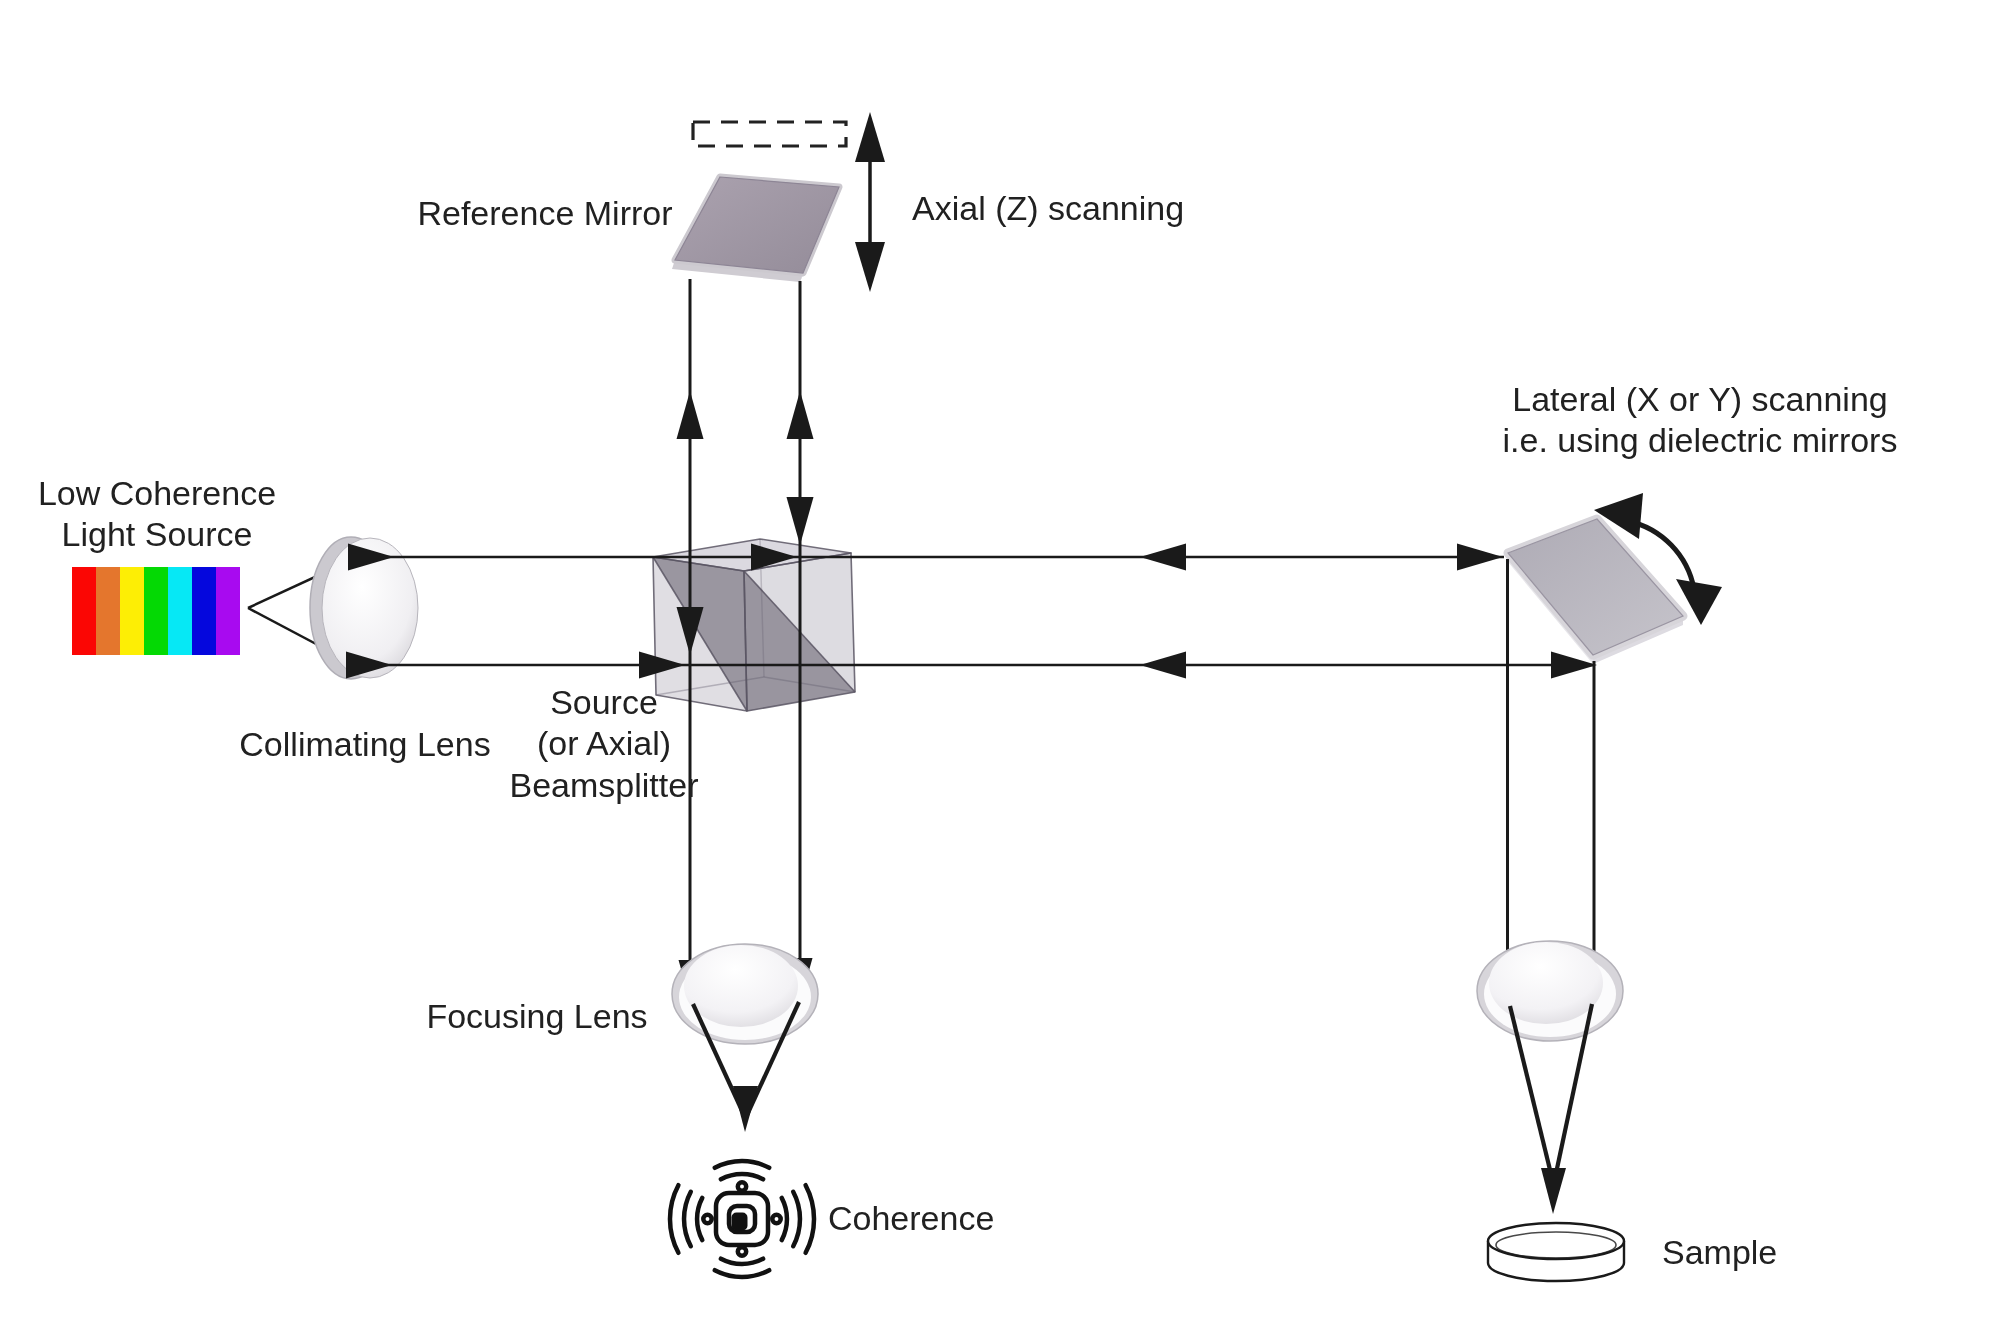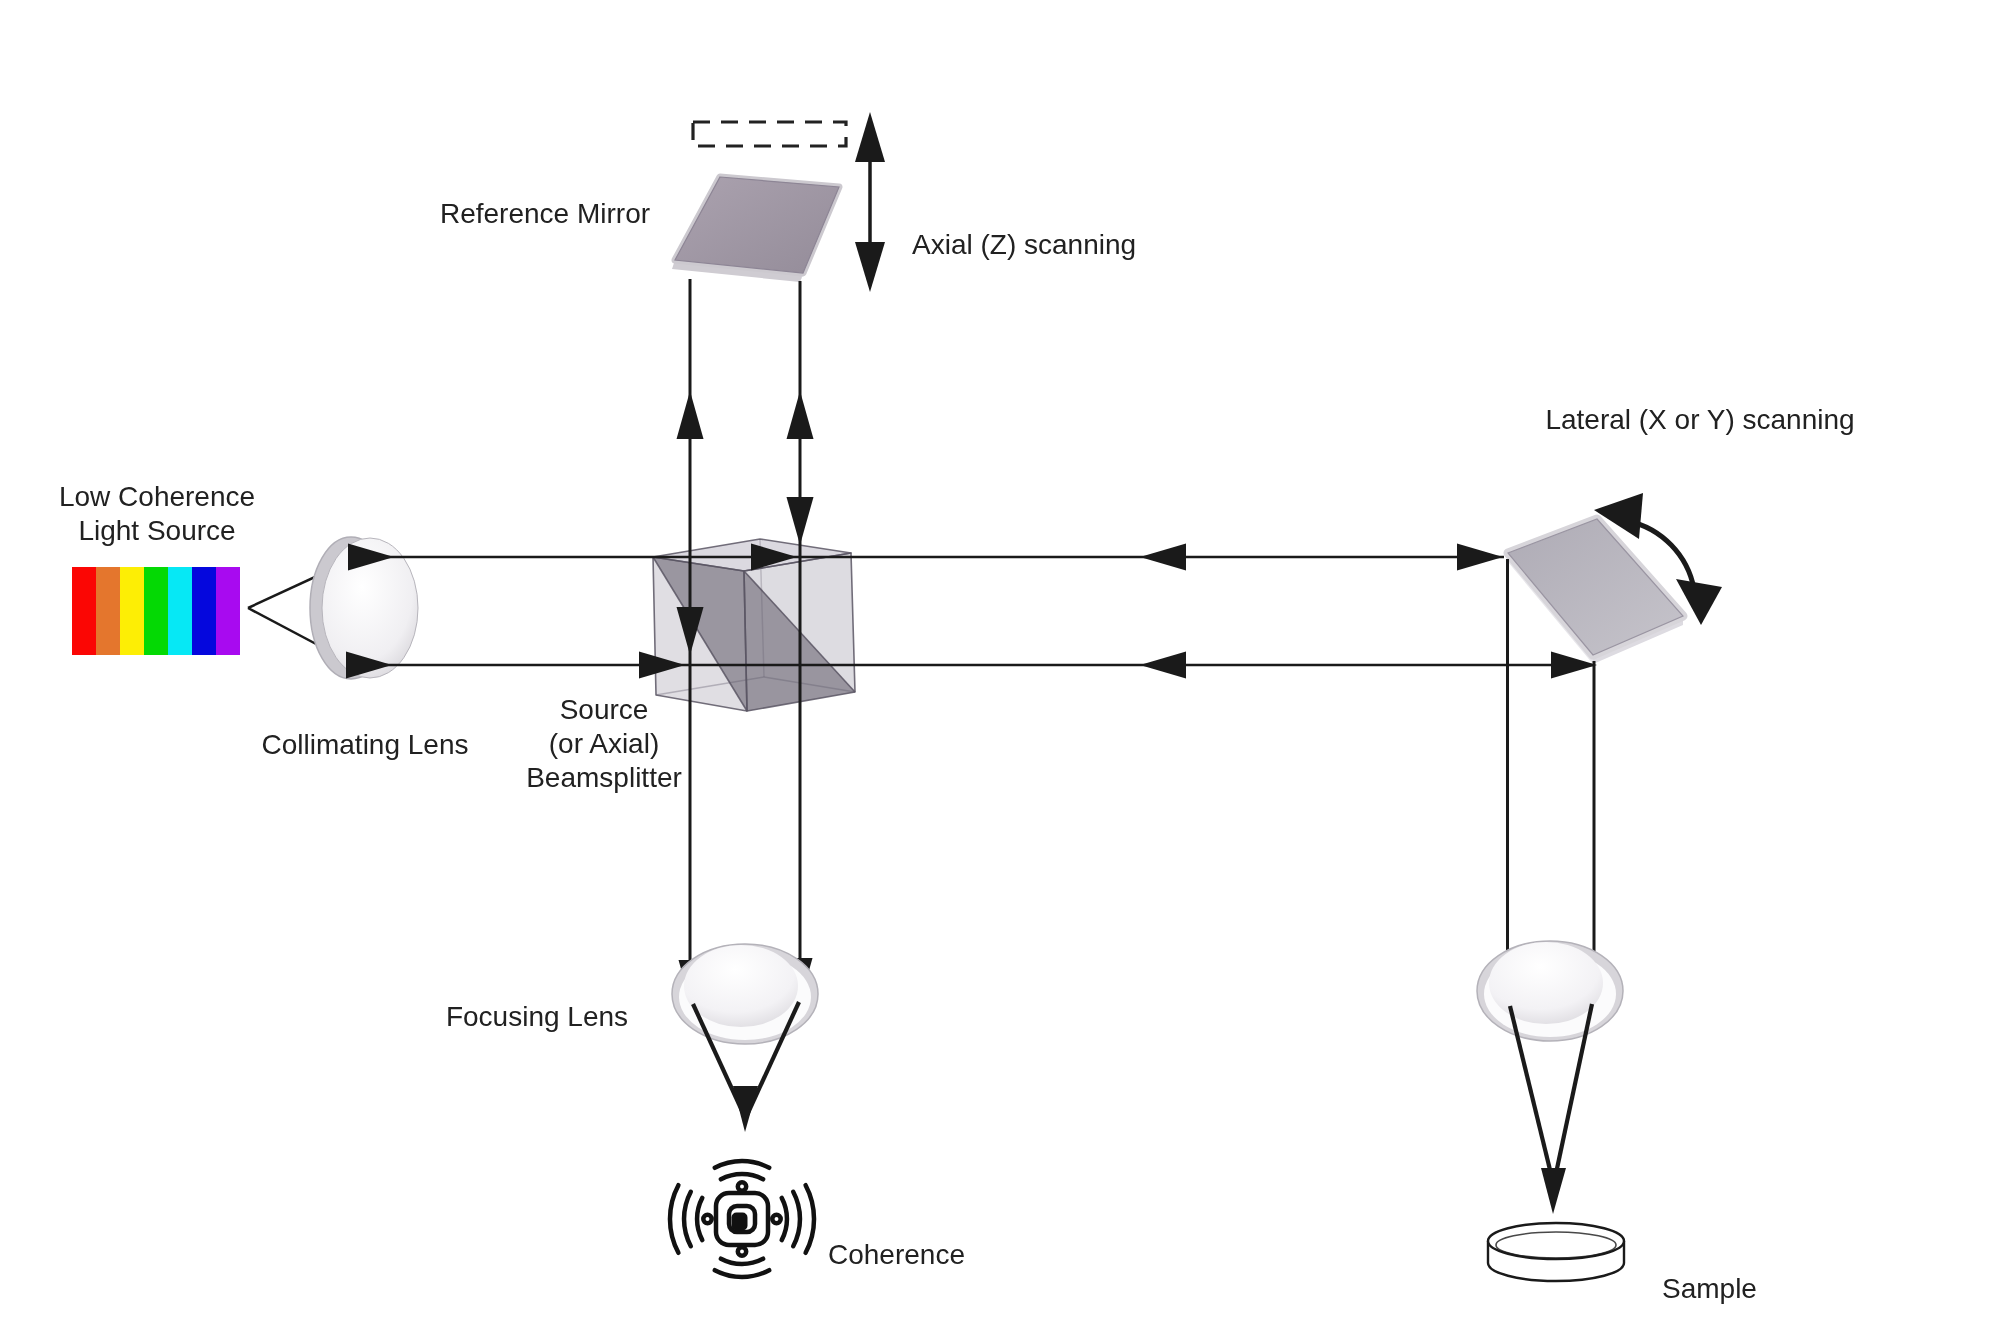--- a/index.html
+++ b/index.html
@@ -1,21 +1,21 @@
 <!DOCTYPE html>
 <html><head>
 <meta charset="utf-8">
 <style>
   html,body{margin:0;padding:0;background:#ffffff;}
   #stage{position:relative;width:2000px;height:1333px;background:#ffffff;overflow:hidden;
          font-family:"Liberation Sans", sans-serif;}
   #diagram-svg{position:absolute;left:0;top:0;width:2000px;height:1333px;}
-  .label{position:absolute;font-size:28px;line-height:1.22;color:#212121;
+  .label{position:absolute;font-size:34px;line-height:1.22;color:#212121;
          white-space:nowrap;text-align:center;transform:translate(-50%,-50%);}
-  .label.left-anchor{transform:translate(0,-50%);text-align:left;margin-top:36px;}
+  .label.left-anchor{transform:translate(0,-50%);text-align:left;}
   #spectrum{position:absolute;left:72px;top:567px;width:168px;height:88px;display:flex;}
   #spectrum .spec-bar{flex:1;}
 </style>
 </head>
 <body>
 
 <div id="stage">
 
   <svg id="diagram-svg" viewBox="0 0 2000 1333">
     <defs>
@@ -198,20 +198,21 @@
     <div>(or Axial)</div>
     <div>Beamsplitter</div>
   </div>
 
   <div class="label" style="left:545px;top:214px;">Reference Mirror</div>
 
   <div class="label left-anchor" style="left:912px;top:209px;">Axial (Z) scanning</div>
 
   <div class="label" style="left:1700px;top:420px;">
     <div>Lateral (X or Y) scanning</div>
+    <div>i.e. using dielectric mirrors</div>
   </div>
 
   <div class="label" style="left:537px;top:1017px;">Focusing Lens</div>
 
   <div class="label left-anchor" style="left:828px;top:1219px;">Coherence</div>
 
   <div class="label left-anchor" style="left:1662px;top:1253px;">Sample</div>
 </div>
 
 </body></html>

